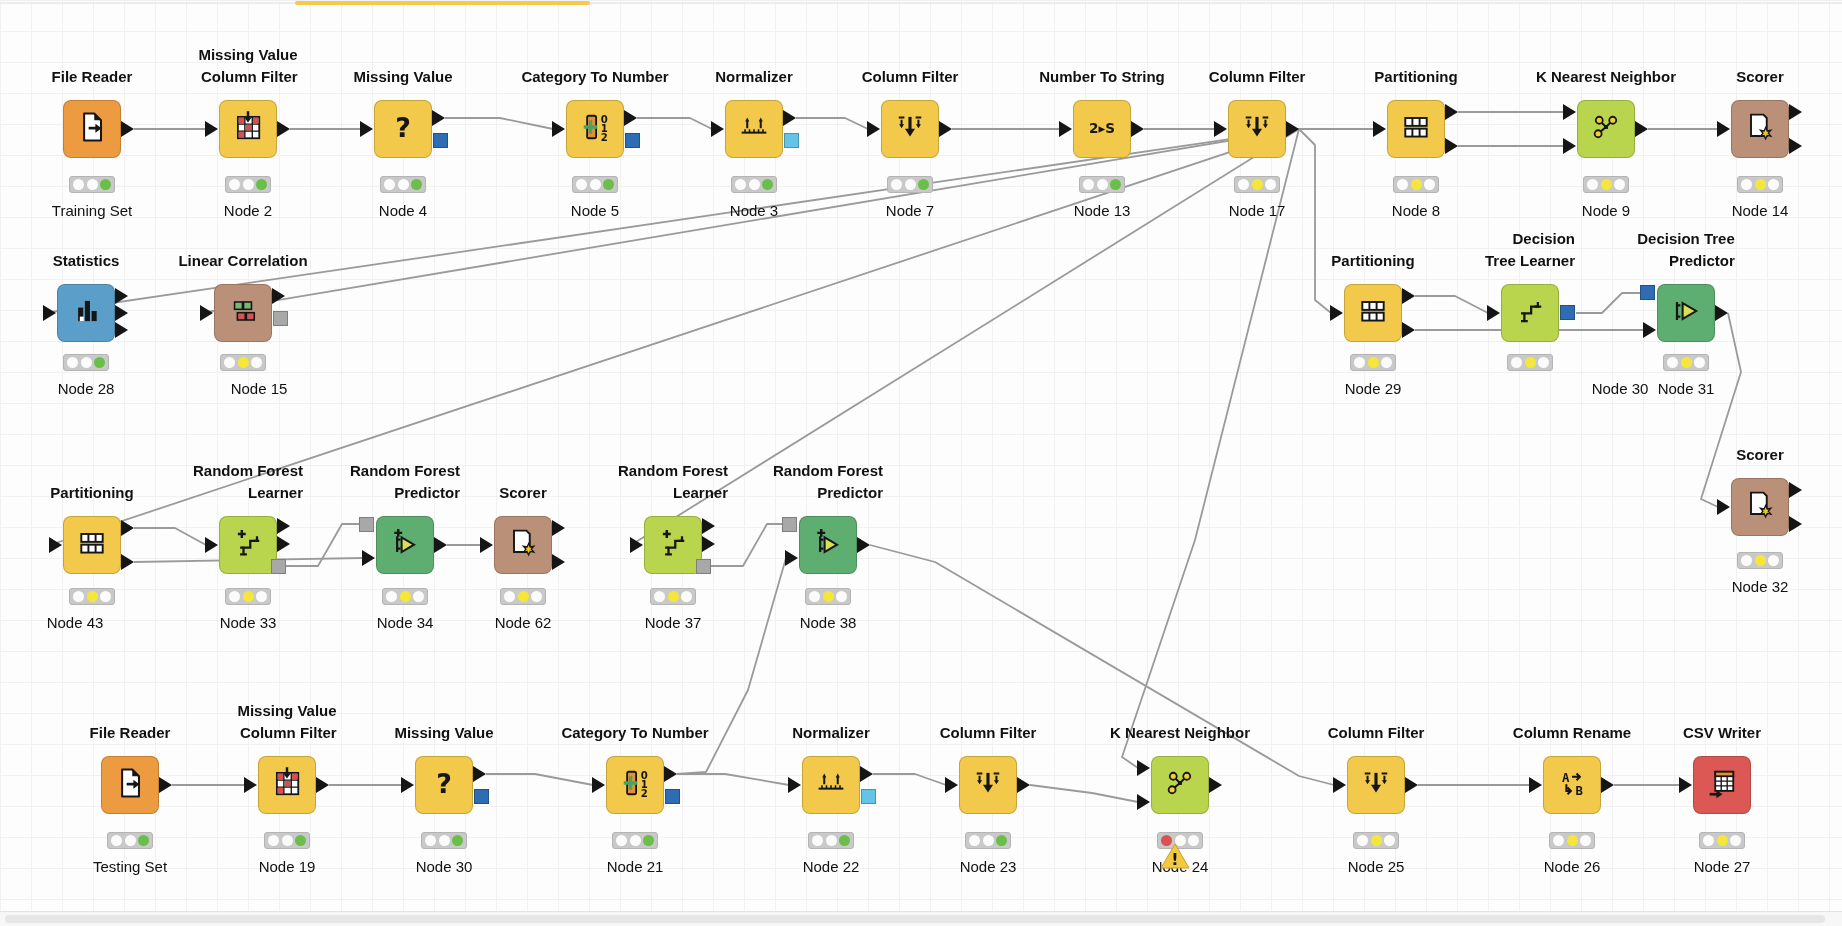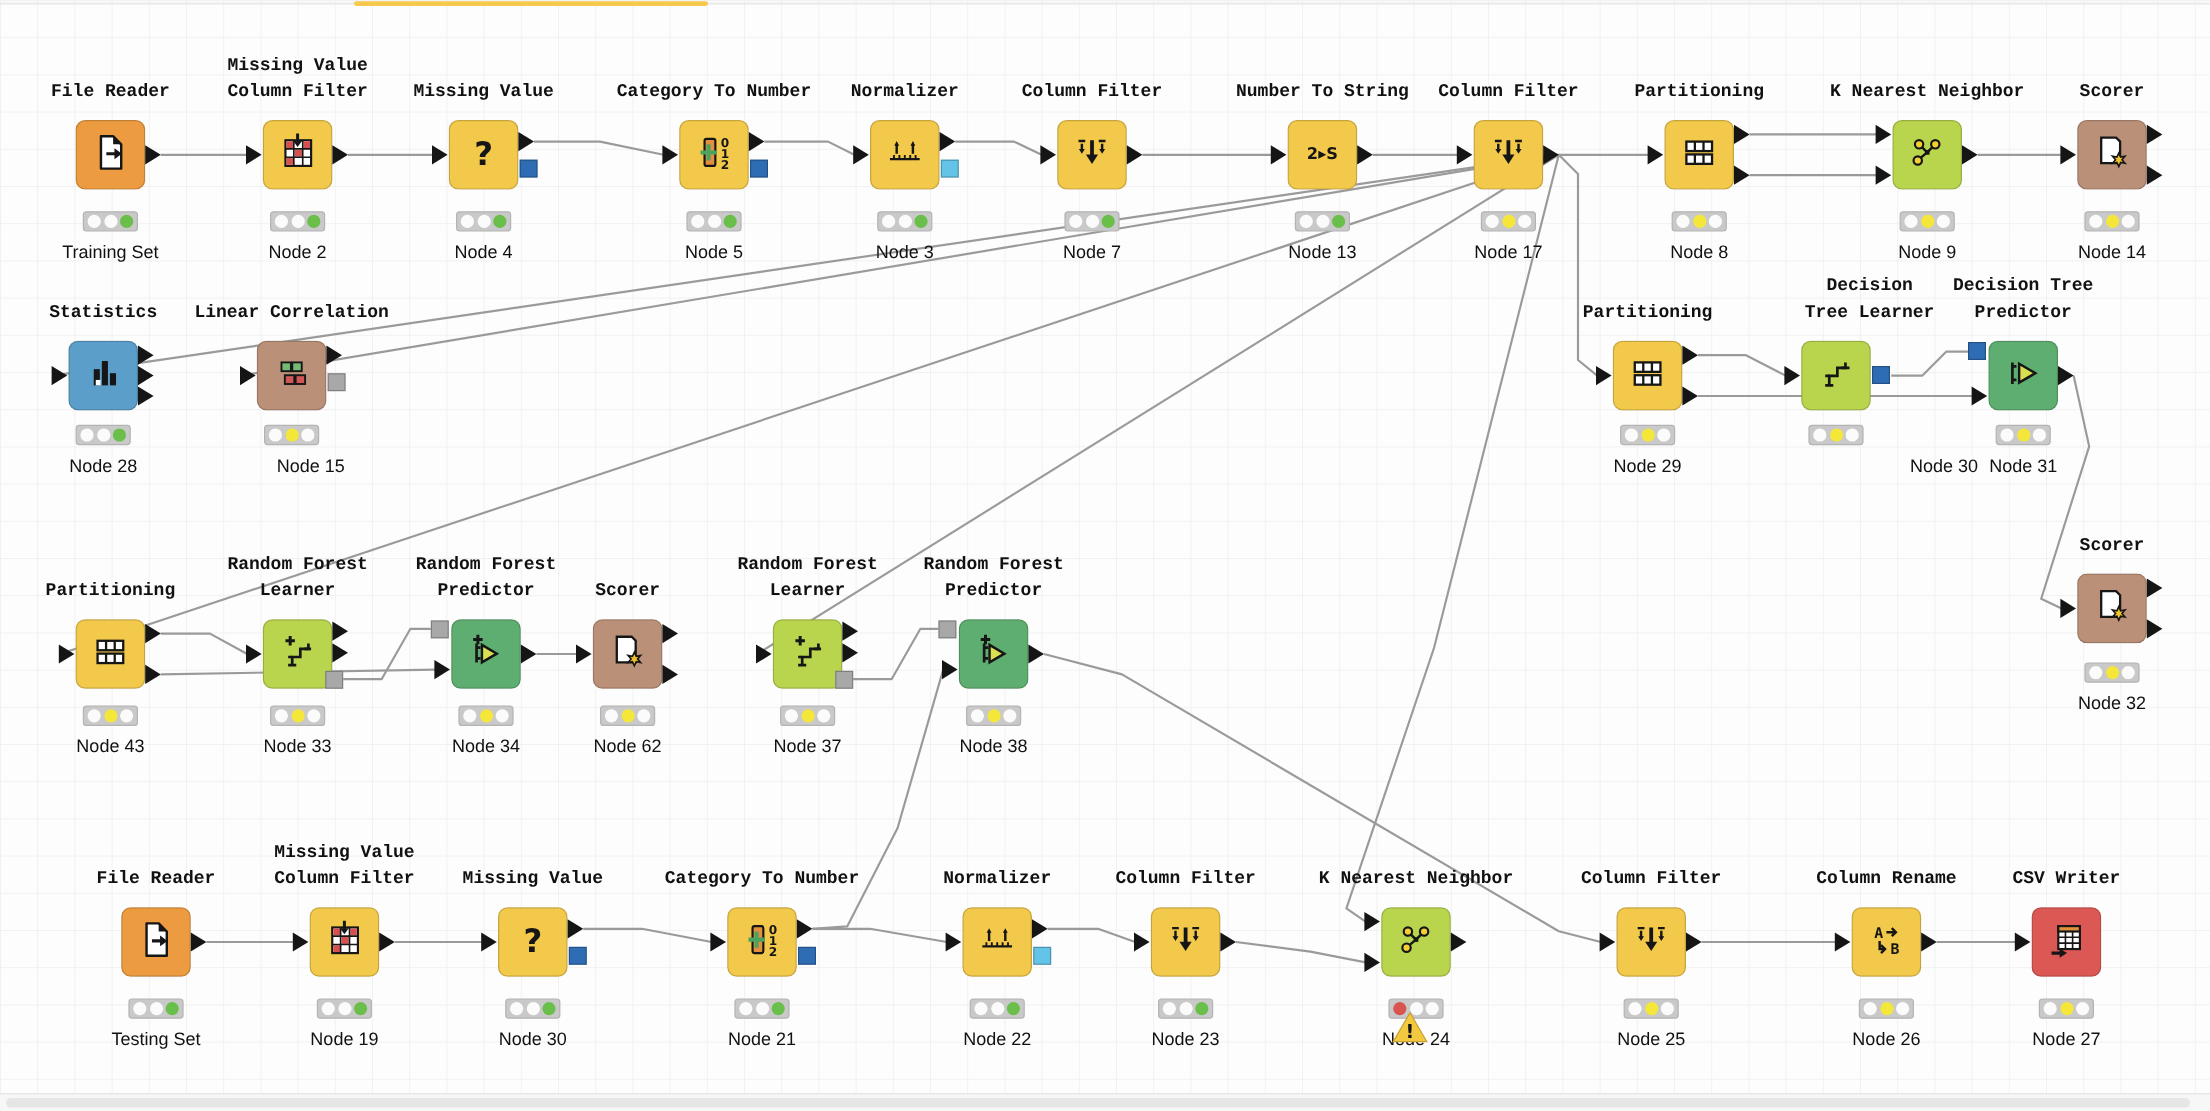--- a/index.html
+++ b/index.html
@@ -16,22 +16,22 @@
   #edges{position:absolute;left:0;top:0;z-index:1;}
   .nsq{position:absolute;width:58px;height:58px;border-radius:8px;border:1px solid rgba(0,0,0,0.18);
        box-sizing:border-box;z-index:2;display:flex;align-items:center;justify-content:center;}
   .nsq svg{width:36px;height:36px;}
   .tri{position:absolute;width:0;height:0;border-top:8px solid transparent;border-bottom:8px solid transparent;
        border-left:13px solid #151515;z-index:2;}
   .sqport{position:absolute;width:15px;height:15px;z-index:2;border:1px solid rgba(0,0,0,0.25);box-sizing:border-box;}
   .light{position:absolute;width:46px;height:17px;background:#c9c9c9;border:1px solid #b4b4b4;border-radius:3px;
          box-sizing:border-box;display:flex;align-items:center;justify-content:space-between;padding:0 3px;z-index:2;}
   .dot{width:11px;height:11px;border-radius:50%;background:#fbfbfb;}
-  .nlabel{position:absolute;transform:translateX(-50%);white-space:pre-line;text-align:center;
-          font-weight:bold;font-size:15px;line-height:22px;color:#111;z-index:3;font-family:Liberation Mono, monospace;}
+  .nlabel{position:absolute;transform:translateX(-50%);white-space:pre-line;text-align:right;
+          font-weight:bold;font-size:15px;line-height:22px;color:#111;z-index:3;}
   .ilabel{position:absolute;transform:translateX(-50%);white-space:nowrap;text-align:center;
           font-size:15px;color:#111;z-index:3;}
   .warn{position:absolute;z-index:4;}
   #hscroll{position:absolute;left:0;bottom:0;width:100%;height:14px;background:#f7f7f7;border-top:1px solid #e3e3e3;z-index:7;}
   #hthumb{position:absolute;left:5px;top:3px;width:1820px;height:8px;background:#e6e6e6;border-radius:4px;}
 </style>
 </head>
 <body>
 
 <div id="canvas">
@@ -315,21 +315,21 @@
       </div>
       <div class="tri" style="left: 1330px; top: 305px;"></div>
       <div class="tri" style="left: 1402px; top: 288px;"></div>
       <div class="tri" style="left: 1402px; top: 322px;"></div>
       <div class="light" style="left: 1350px; top: 354px;">
         <div class="dot" style="background: rgb(251, 251, 251);"></div>
         <div class="dot" style="background: rgb(245, 230, 58);"></div>
         <div class="dot" style="background: rgb(251, 251, 251);"></div>
       </div>
       <div class="ilabel" style="left: 1373px; top: 380px;">Node 29</div>
-      <div class="nlabel" style="left: 1530px; top: 228px; margin-left: 28px;">Decision
+      <div class="nlabel" style="left: 1530px; top: 228px;">Decision
 Tree Learner</div>
       <div class="nsq" style="left: 1501px; top: 284px; background: rgb(185, 212, 77);">
         <span><svg viewBox="0 0 32 32" fill="none" stroke="#161616" stroke-width="2">
             <path d="M11 25v-7h6v-6h6v-4"></path>
             <path d="M8 25h6M20 12h6M11 18h-3"></path>
           </svg></span>
       </div>
       <div class="tri" style="left: 1487px; top: 305px;"></div>
       <div class="sqport" style="left: 1560px; top: 305px; background: rgb(46, 109, 180);"></div>
       <div class="light" style="left: 1507px; top: 354px;">
@@ -380,21 +380,21 @@
           </svg></span>
       </div>
       <div class="tri" style="left: 49px; top: 537px;"></div>
       <div class="tri" style="left: 121px; top: 520px;"></div>
       <div class="tri" style="left: 121px; top: 554px;"></div>
       <div class="light" style="left: 69px; top: 588px;">
         <div class="dot" style="background: rgb(251, 251, 251);"></div>
         <div class="dot" style="background: rgb(245, 230, 58);"></div>
         <div class="dot" style="background: rgb(251, 251, 251);"></div>
       </div>
-      <div class="ilabel" style="left: 92px; top: 614px;">Node 43</div>
+      <div class="ilabel" style="left: 75px; top: 614px;">Node 43</div>
       <div class="nlabel" style="left: 248px; top: 460px;">Random Forest
 Learner</div>
       <div class="nsq" style="left: 219px; top: 516px; background: rgb(185, 212, 77);">
         <span><svg viewBox="0 0 32 32" fill="none" stroke="#161616" stroke-width="2">
             <path d="M12 26v-6h6v-6h6v-4"></path>
             <path d="M9 26h6M21 14h5M12 20h-3"></path>
             <path d="M7 8h7M10.5 4.5v7" stroke-width="2.2"></path>
           </svg></span>
       </div>
       <div class="tri" style="left: 205px; top: 537px;"></div>

